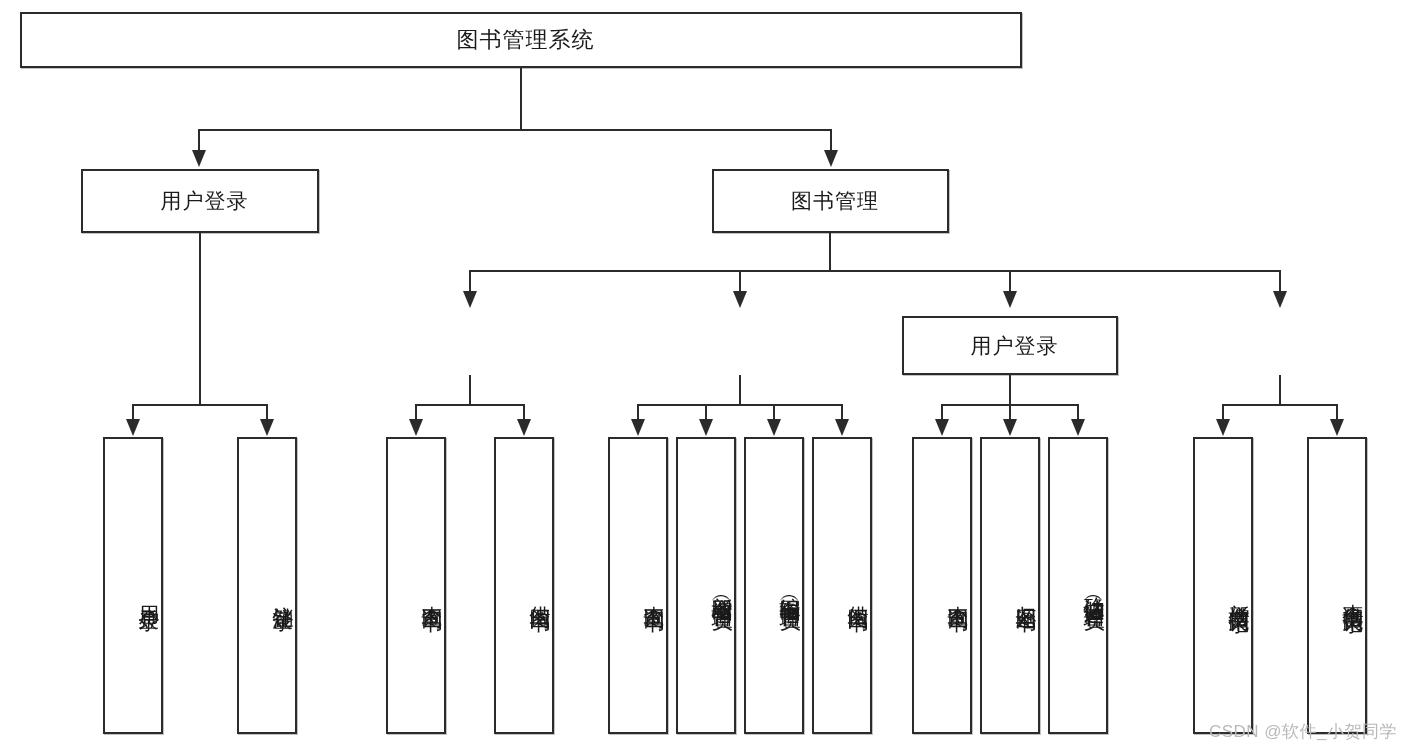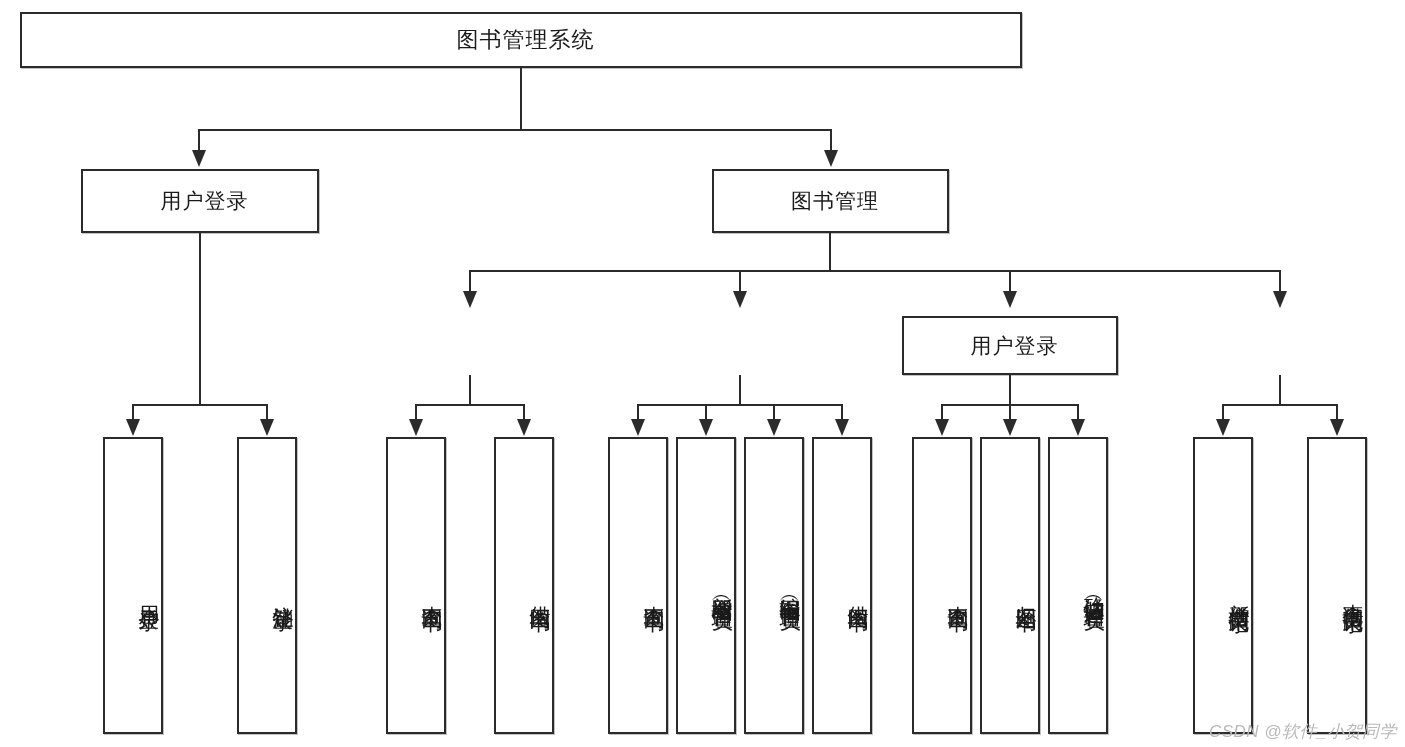--- a/index.html
+++ b/index.html
@@ -67,21 +67,20 @@
     border-top: 17px solid #2b2b2b;
   }
   #watermark {
     position: absolute;
     right: 8px;
     bottom: 4px;
     font-size: 17px;
     color: #b9b9b9;
     white-space: nowrap;
     letter-spacing: 0.5px;
-    font-style: italic;
   }
 </style>
 </head>
 <body>
 
 <div id="canvas">
 
   <div class="node node-h node-root" style="left:20px; top:12px; width:1002px; height:56px;">
     <span>图书管理系统</span>
   </div>

